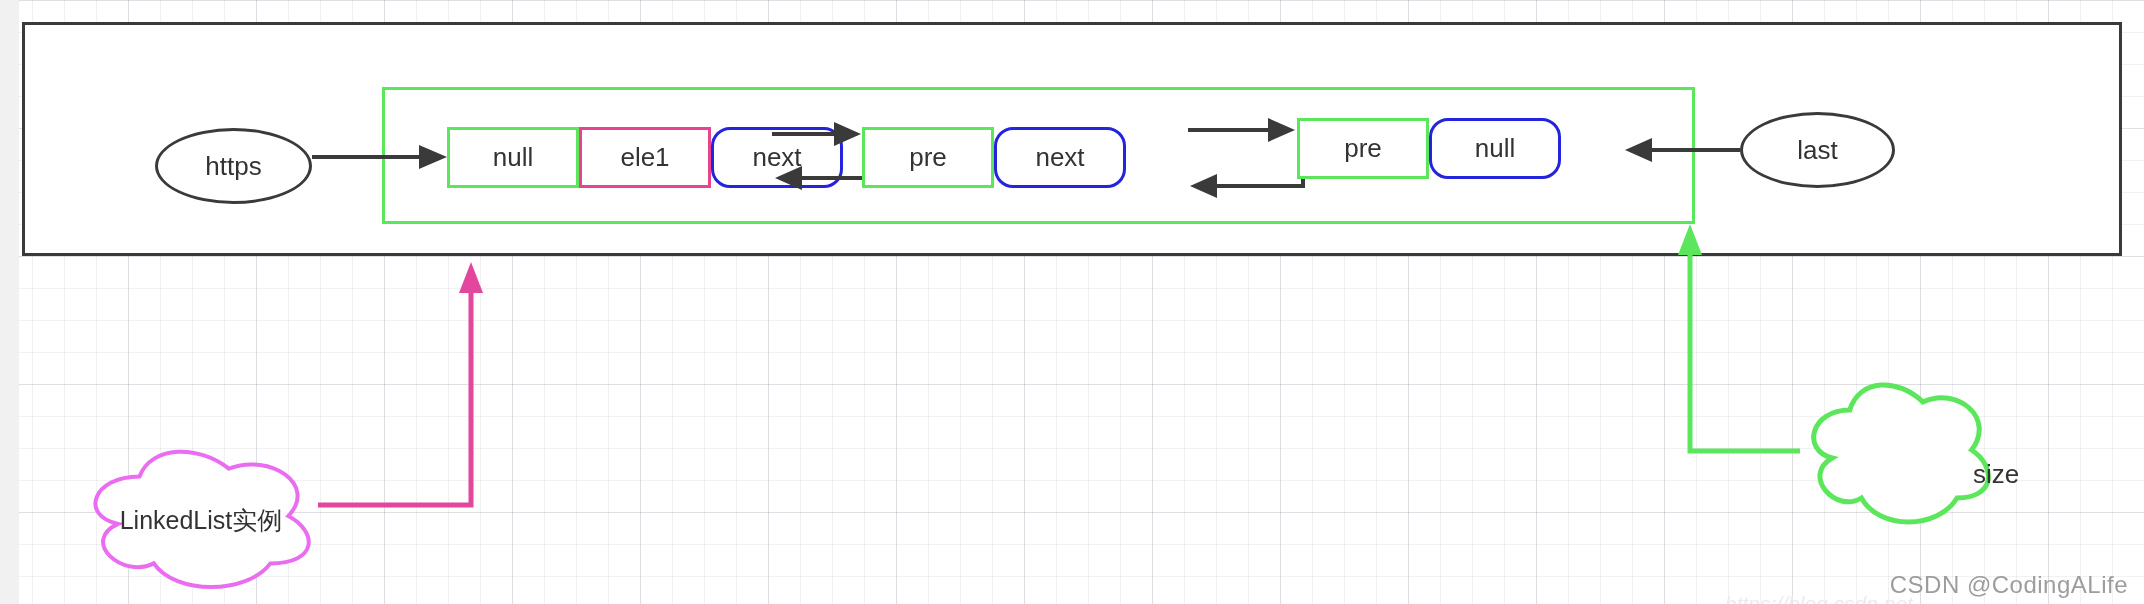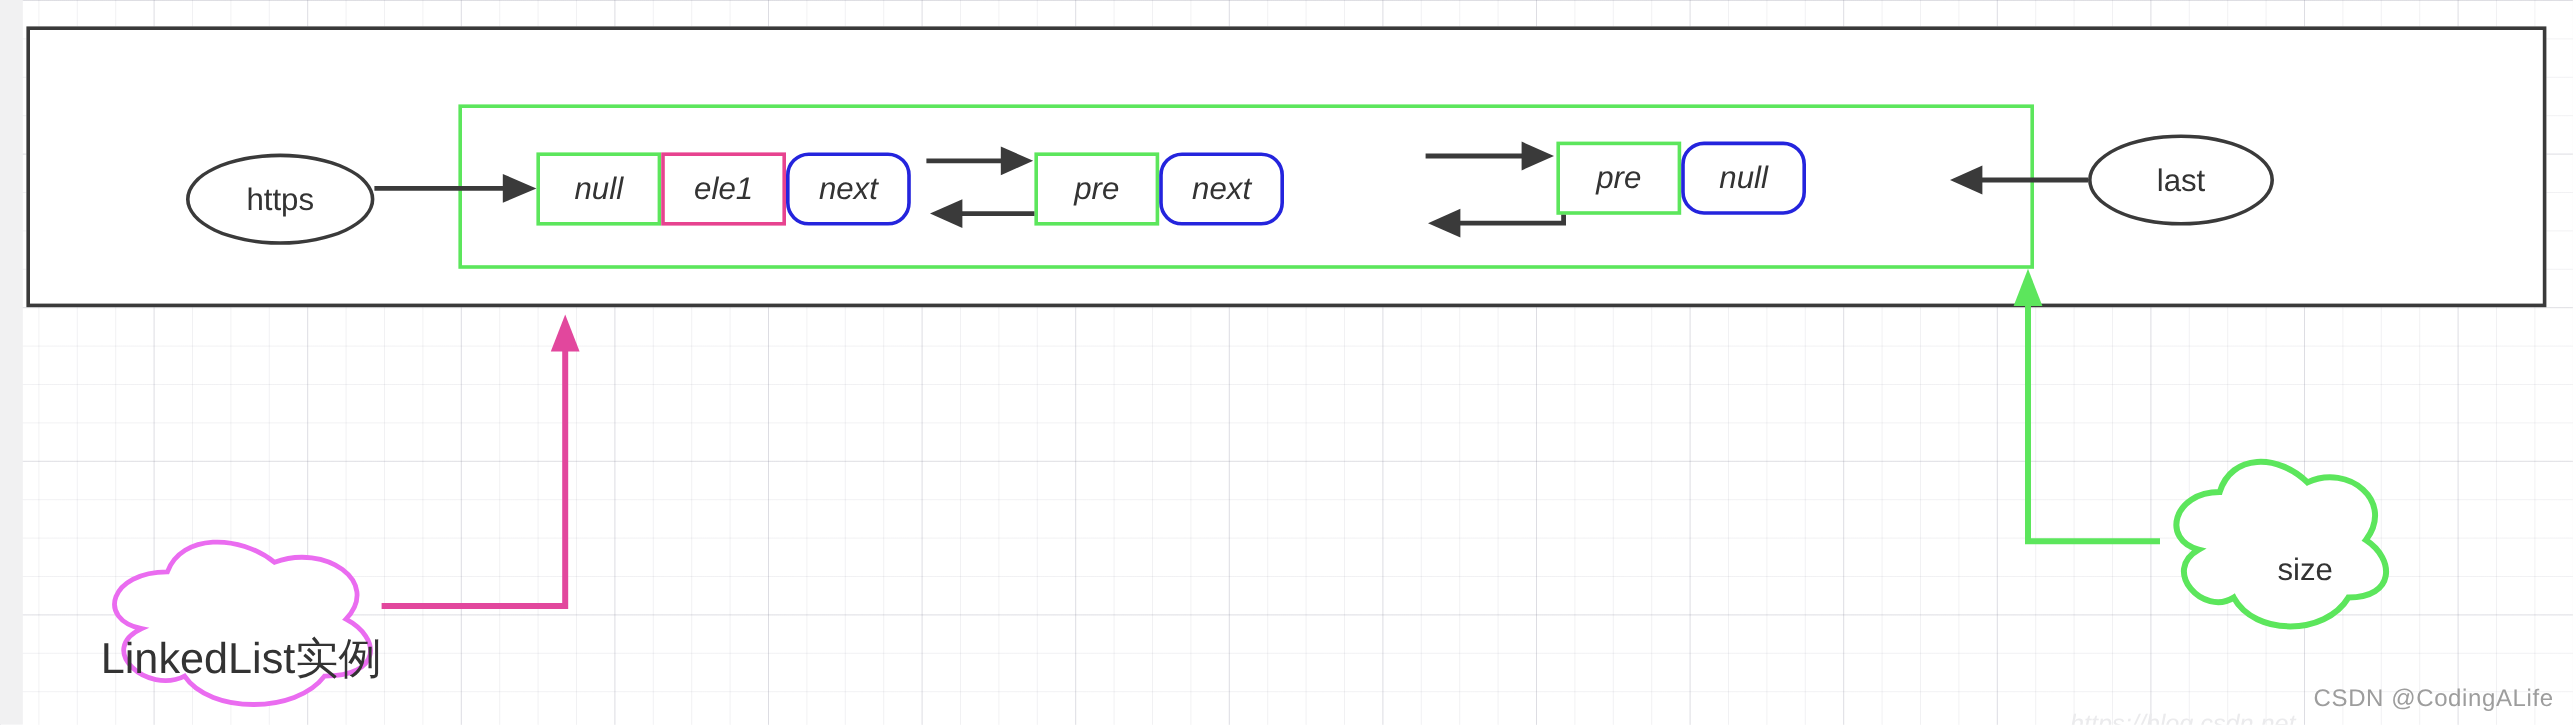--- a/index.html
+++ b/index.html
@@ -21,46 +21,46 @@
     background:#ffffff;border:3px solid var(--black,#3a3a3a);
     box-sizing:border-box;z-index:2;
   }
   .inner-rect{
     left:382px;top:87px;width:1313px;height:137px;
     border:3px solid var(--green,#5ce65c);
     box-sizing:border-box;z-index:3;background:transparent;
   }
   .node{display:flex;z-index:4;}
   .cell{
-    width:104px;height:61px;box-sizing:border-box;background:#fff;
+    width:132px;height:61px;box-sizing:border-box;background:#fff;
     border:3px solid #000;display:flex;align-items:center;justify-content:center;
-    font-size:26px;color:#333;font-style:italic;
+    font-size:26px;color:#333;
   }
   .cell.b-green{border-color:var(--green,#5ce65c);}
   .cell.b-pink{border-color:var(--pink,#e7438f);}
   .cell.b-blue{border-color:var(--blue,#2424dd);border-radius:19px;}
   .node1{left:447px;top:127px;}
   .node2{left:862px;top:127px;}
   .node3{left:1297px;top:118px;}
   .oval{
     box-sizing:border-box;border:3px solid var(--black,#3a3a3a);border-radius:50%;
     background:#fff;display:flex;align-items:center;justify-content:center;
     font-size:26px;color:#333;z-index:4;
   }
   .oval-first{left:155px;top:128px;width:157px;height:76px;}
   .oval-last{left:1740px;top:112px;width:155px;height:76px;}
   .overlay-svg{left:0;top:0;z-index:5;pointer-events:none;}
   .cloud-label{
     z-index:6;color:#333;display:flex;align-items:center;justify-content:center;
     text-align:center;white-space:nowrap;
   }
-  .cloud-label.instance{left:96px;top:531px;width:210px;height:36px;font-size:36px;}
-  .cloud-label.size{left:1861px;top:456px;width:120px;height:36px;font-size:26px;}
+  .cloud-label.instance{left:96px;top:502px;width:210px;height:36px;font-size:25px;}
+  .cloud-label.size{left:1936px;top:456px;width:120px;height:36px;font-size:26px;}
   .watermark{
-    right:16px;top:571px;font-size:20px;color:#9d9d9d;z-index:7;letter-spacing:0.5px;
+    right:16px;top:571px;font-size:24px;color:#9d9d9d;z-index:7;letter-spacing:0.5px;
   }
   .watermark-faint{
     left:1725px;top:592px;font-size:21px;color:#ebebed;z-index:7;font-style:italic;
   }
 </style>
 </head>
 <body>
 
 <div class="abs left-strip"></div>
 

